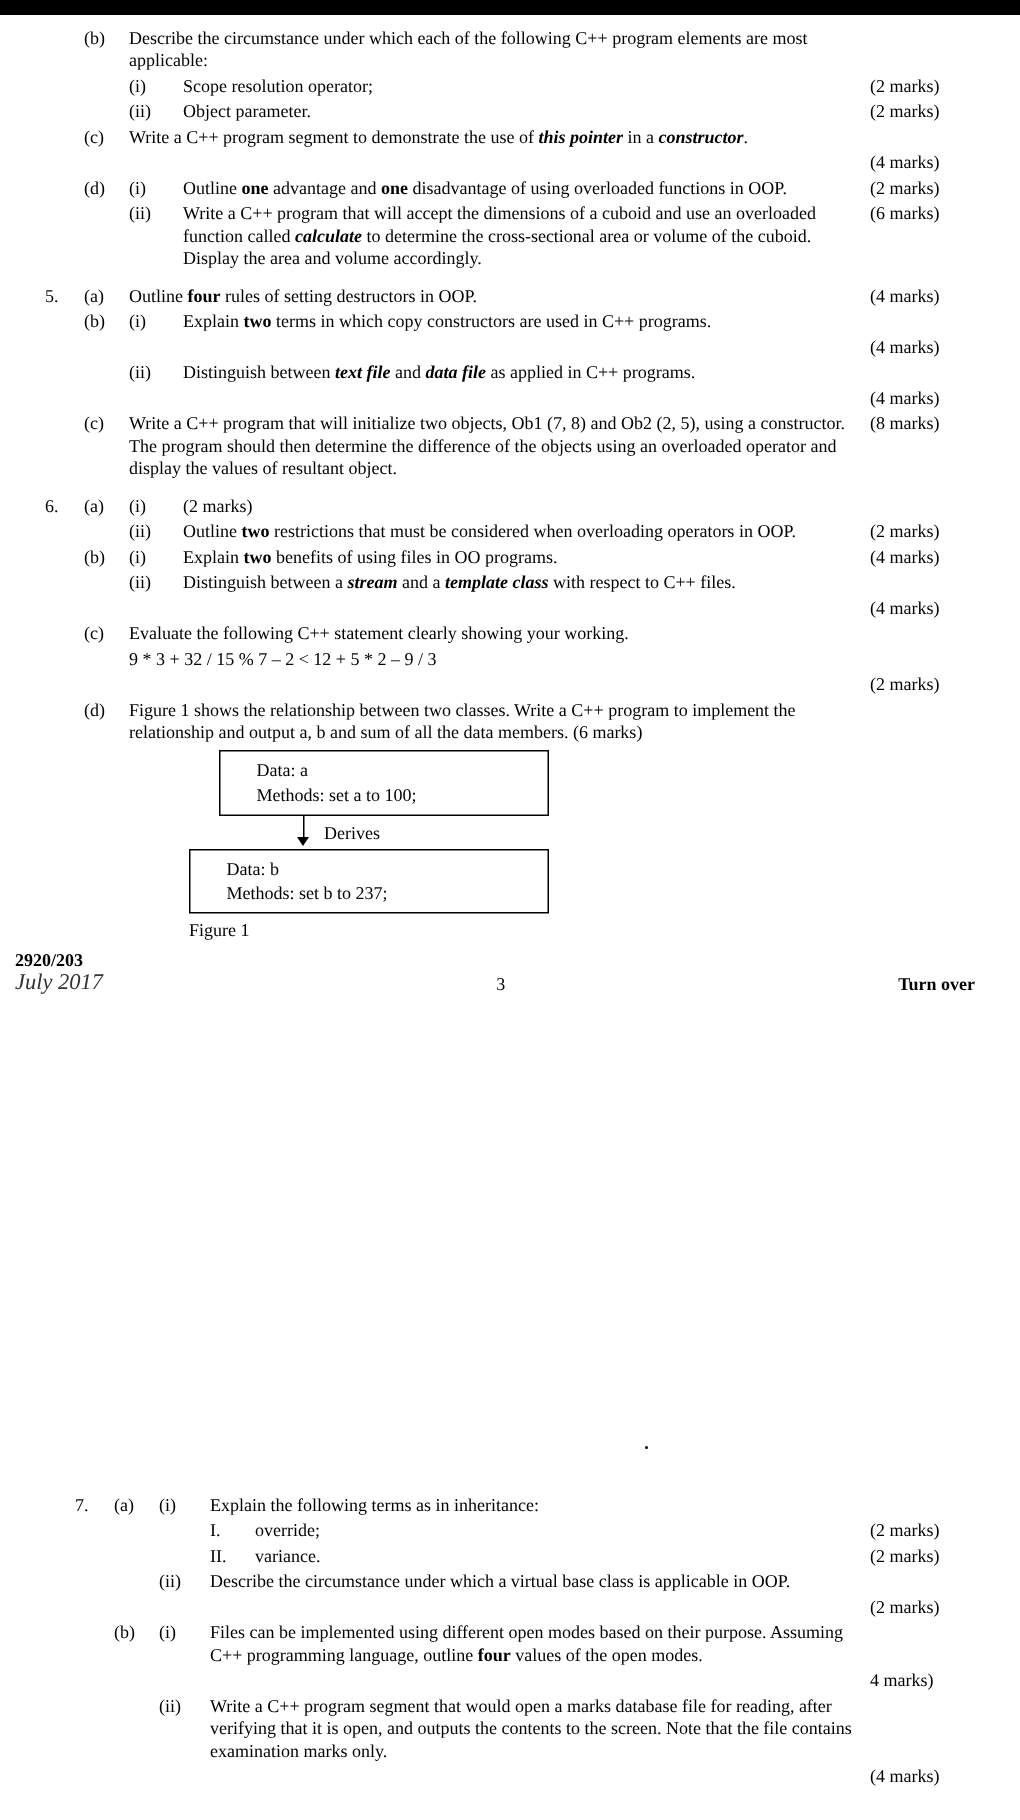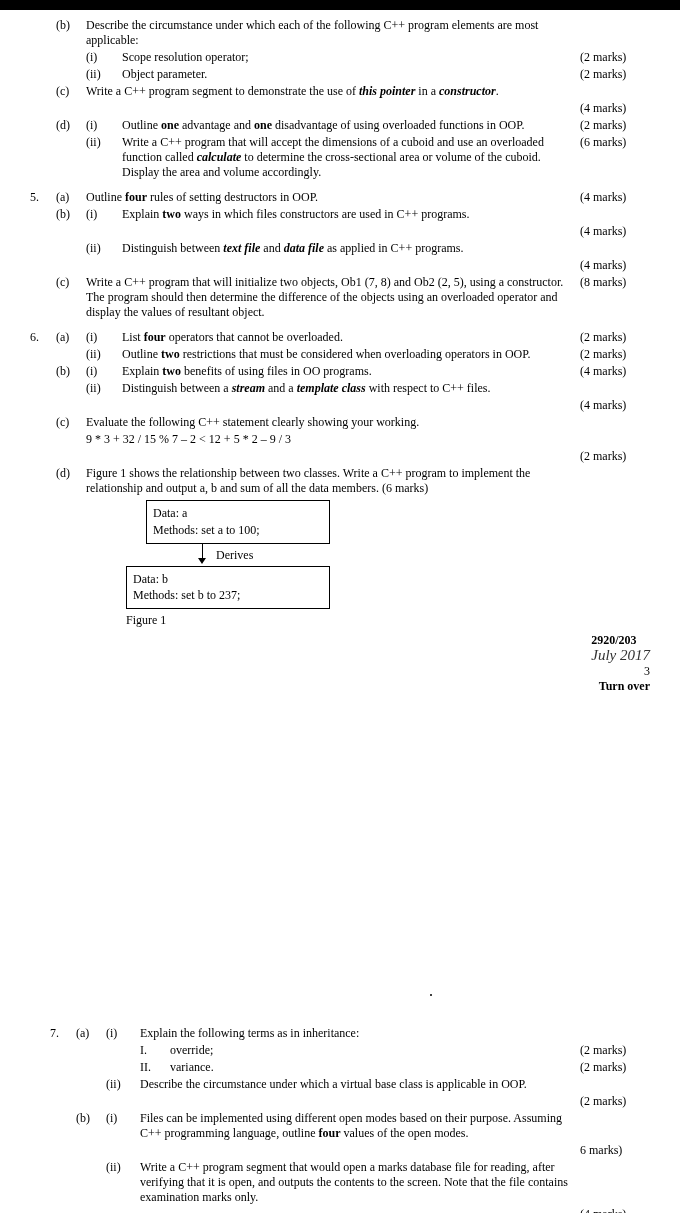--- a/index.html
+++ b/index.html
@@ -55,39 +55,38 @@
     flex-shrink: 0;
   }
   em, .it { font-style: italic; font-weight: bold; }
   .bold { font-weight: bold; }
   .footer {
     display: flex;
     justify-content: flex-start;
     align-items: flex-end;
     padding: 6px 30px 0 10px;
     font-size: 12px;
-    flex-direction: column;
   }
   .footer .left {
     line-height: 1.1;
   }
   .footer .left .code { font-weight: bold; }
   .footer .left .date { font-style: italic; font-size: 15px; color: #333; }
   .footer .center { flex:1; text-align:center; }
   .footer .right { font-weight: bold; }
   .gap { height: 280px; }
   .diagram {
     margin-left: 96px;
     margin-top: 4px;
     margin-bottom: 2px;
   }
   .dbox {
     border: 1px solid #000;
     width: 170px;
-    padding: 4px 6px;
+    padding: 4px 24px;
     font-size: 12px;
     line-height: 1.4;
   }
   .dbox .line { display:block; }
   .arrowwrap {
     position: relative;
     width: 170px;
     height: 22px;
   }
   .arrowline {
@@ -204,21 +203,21 @@
       <span>Outline </span><span class="bold">four</span><span> rules of setting destructors in OOP.</span>
     </div>
     <div class="marks">(4 marks)</div>
   </div>
 
   <div class="row">
     <div class="qnum"></div>
     <div class="sub1">(b)</div>
     <div class="sub2">(i)</div>
     <div class="body">
-      <span>Explain </span><span class="bold">two</span><span> ways in which files constructors are used in C++ programs.</span>
+      <span>Explain </span><span class="bold">two</span><span> terms in which copy constructors are used in C++ programs.</span>
     </div>
     <div class="marks"></div>
   </div>
   <div class="row">
     <div class="qnum"></div>
       <div class="sub1"></div>
       <div class="sub2"></div>
       <div class="body"></div>
     <div class="marks">(4 marks)</div>
   </div>
@@ -246,23 +245,20 @@
     <div class="body">Write a C++ program that will initialize two objects, Ob1 (7, 8) and Ob2 (2, 5), using a constructor. The program should then determine the difference of the objects using an overloaded operator and display the values of resultant object.</div>
     <div class="marks">(8 marks)</div>
   </div>
 
   <div style="height:8px"></div>
 
   <div class="row">
     <div class="qnum">6.</div>
     <div class="sub1">(a)</div>
     <div class="sub2">(i)</div>
-    <div class="body">
-      <span>List </span><span class="bold">four</span><span> operators that cannot be overloaded.</span>
-    </div>
     <div class="marks">(2 marks)</div>
   </div>
   <div class="row">
     <div class="qnum"></div>
       <div class="sub1"></div>
     <div class="sub2">(ii)</div>
     <div class="body">
       <span>Outline </span><span class="bold">two</span><span> restrictions that must be considered when overloading operators in OOP.</span>
     </div>
     <div class="marks">(2 marks)</div>
@@ -407,21 +403,21 @@
     <div class="body">
       <span>Files can be implemented using different open modes based on their purpose. Assuming C++ programming language, outline </span><span class="bold">four</span><span> values of the open modes.</span>
     </div>
     <div class="marks"></div>
   </div>
   <div class="row">
     <div class="qnum"></div>
       <div class="sub1"></div>
       <div class="sub2"></div>
       <div class="body"></div>
-    <div class="marks">6 marks)</div>
+    <div class="marks">4 marks)</div>
   </div>
 
   <div class="row">
     <div class="qnum"></div>
       <div class="sub1"></div>
     <div class="sub2">(ii)</div>
     <div class="body">Write a C++ program segment that would open a marks database file for reading, after verifying that it is open, and outputs the contents to the screen. Note that the file contains examination marks only.</div>
     <div class="marks"></div>
   </div>
   <div class="row">

